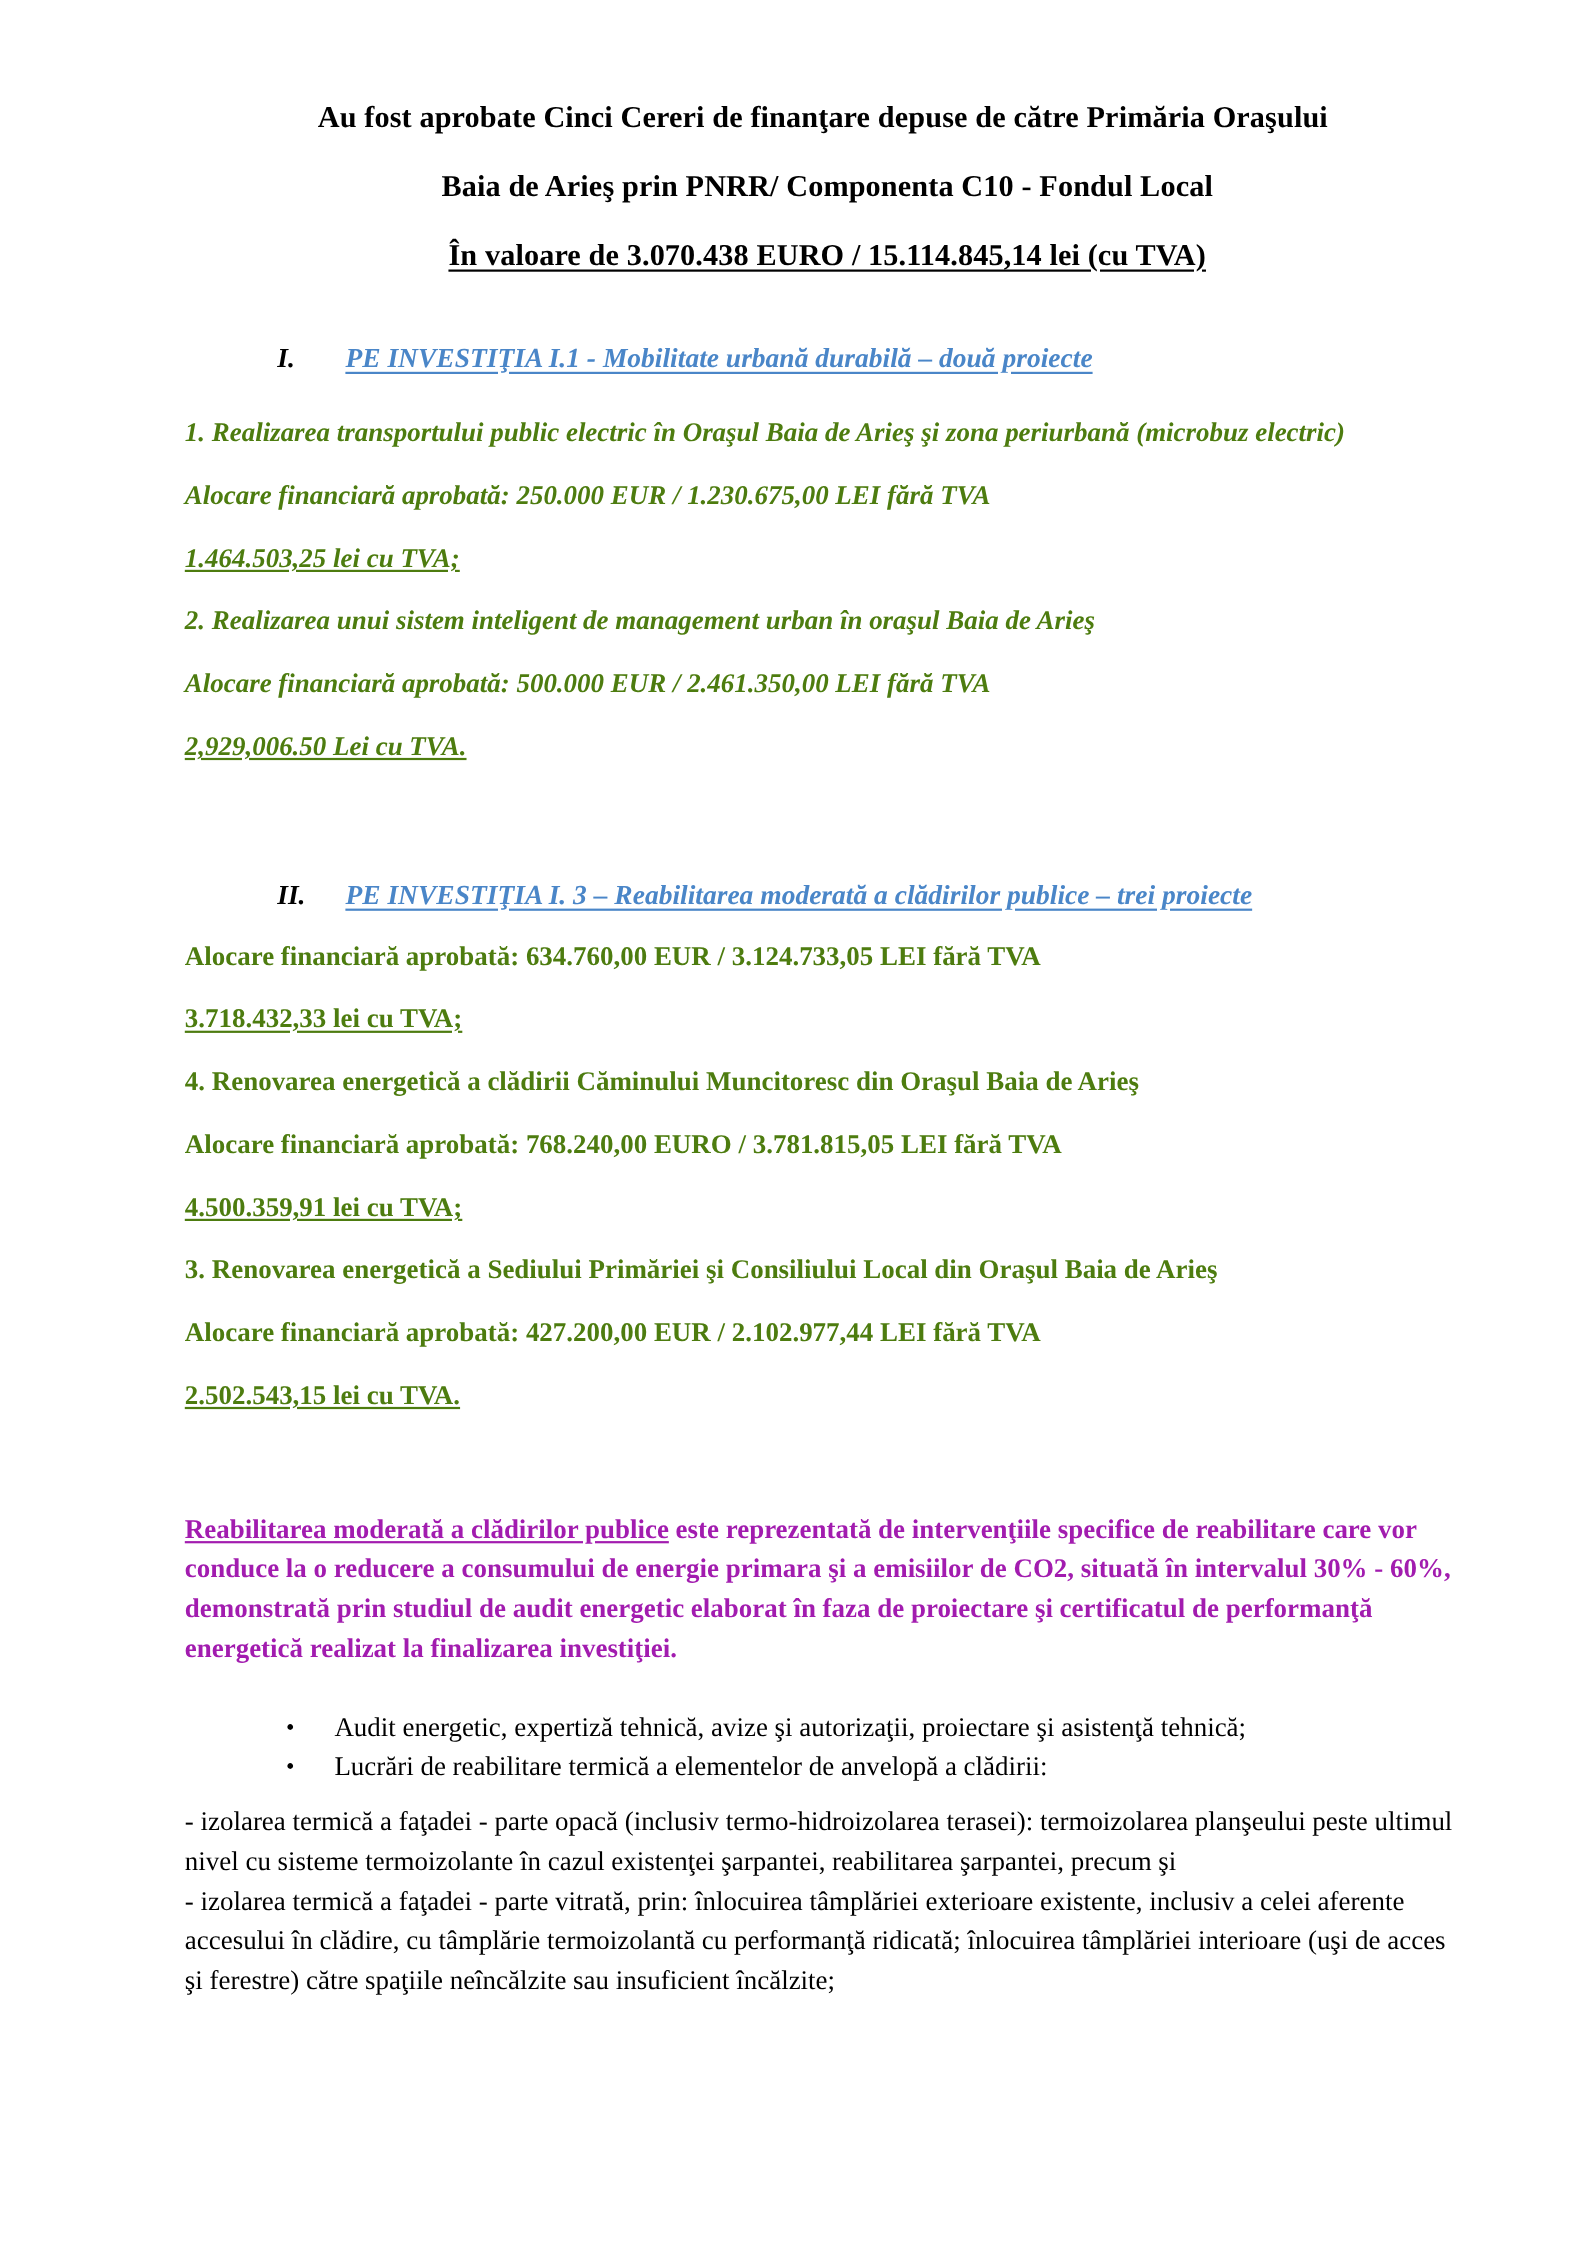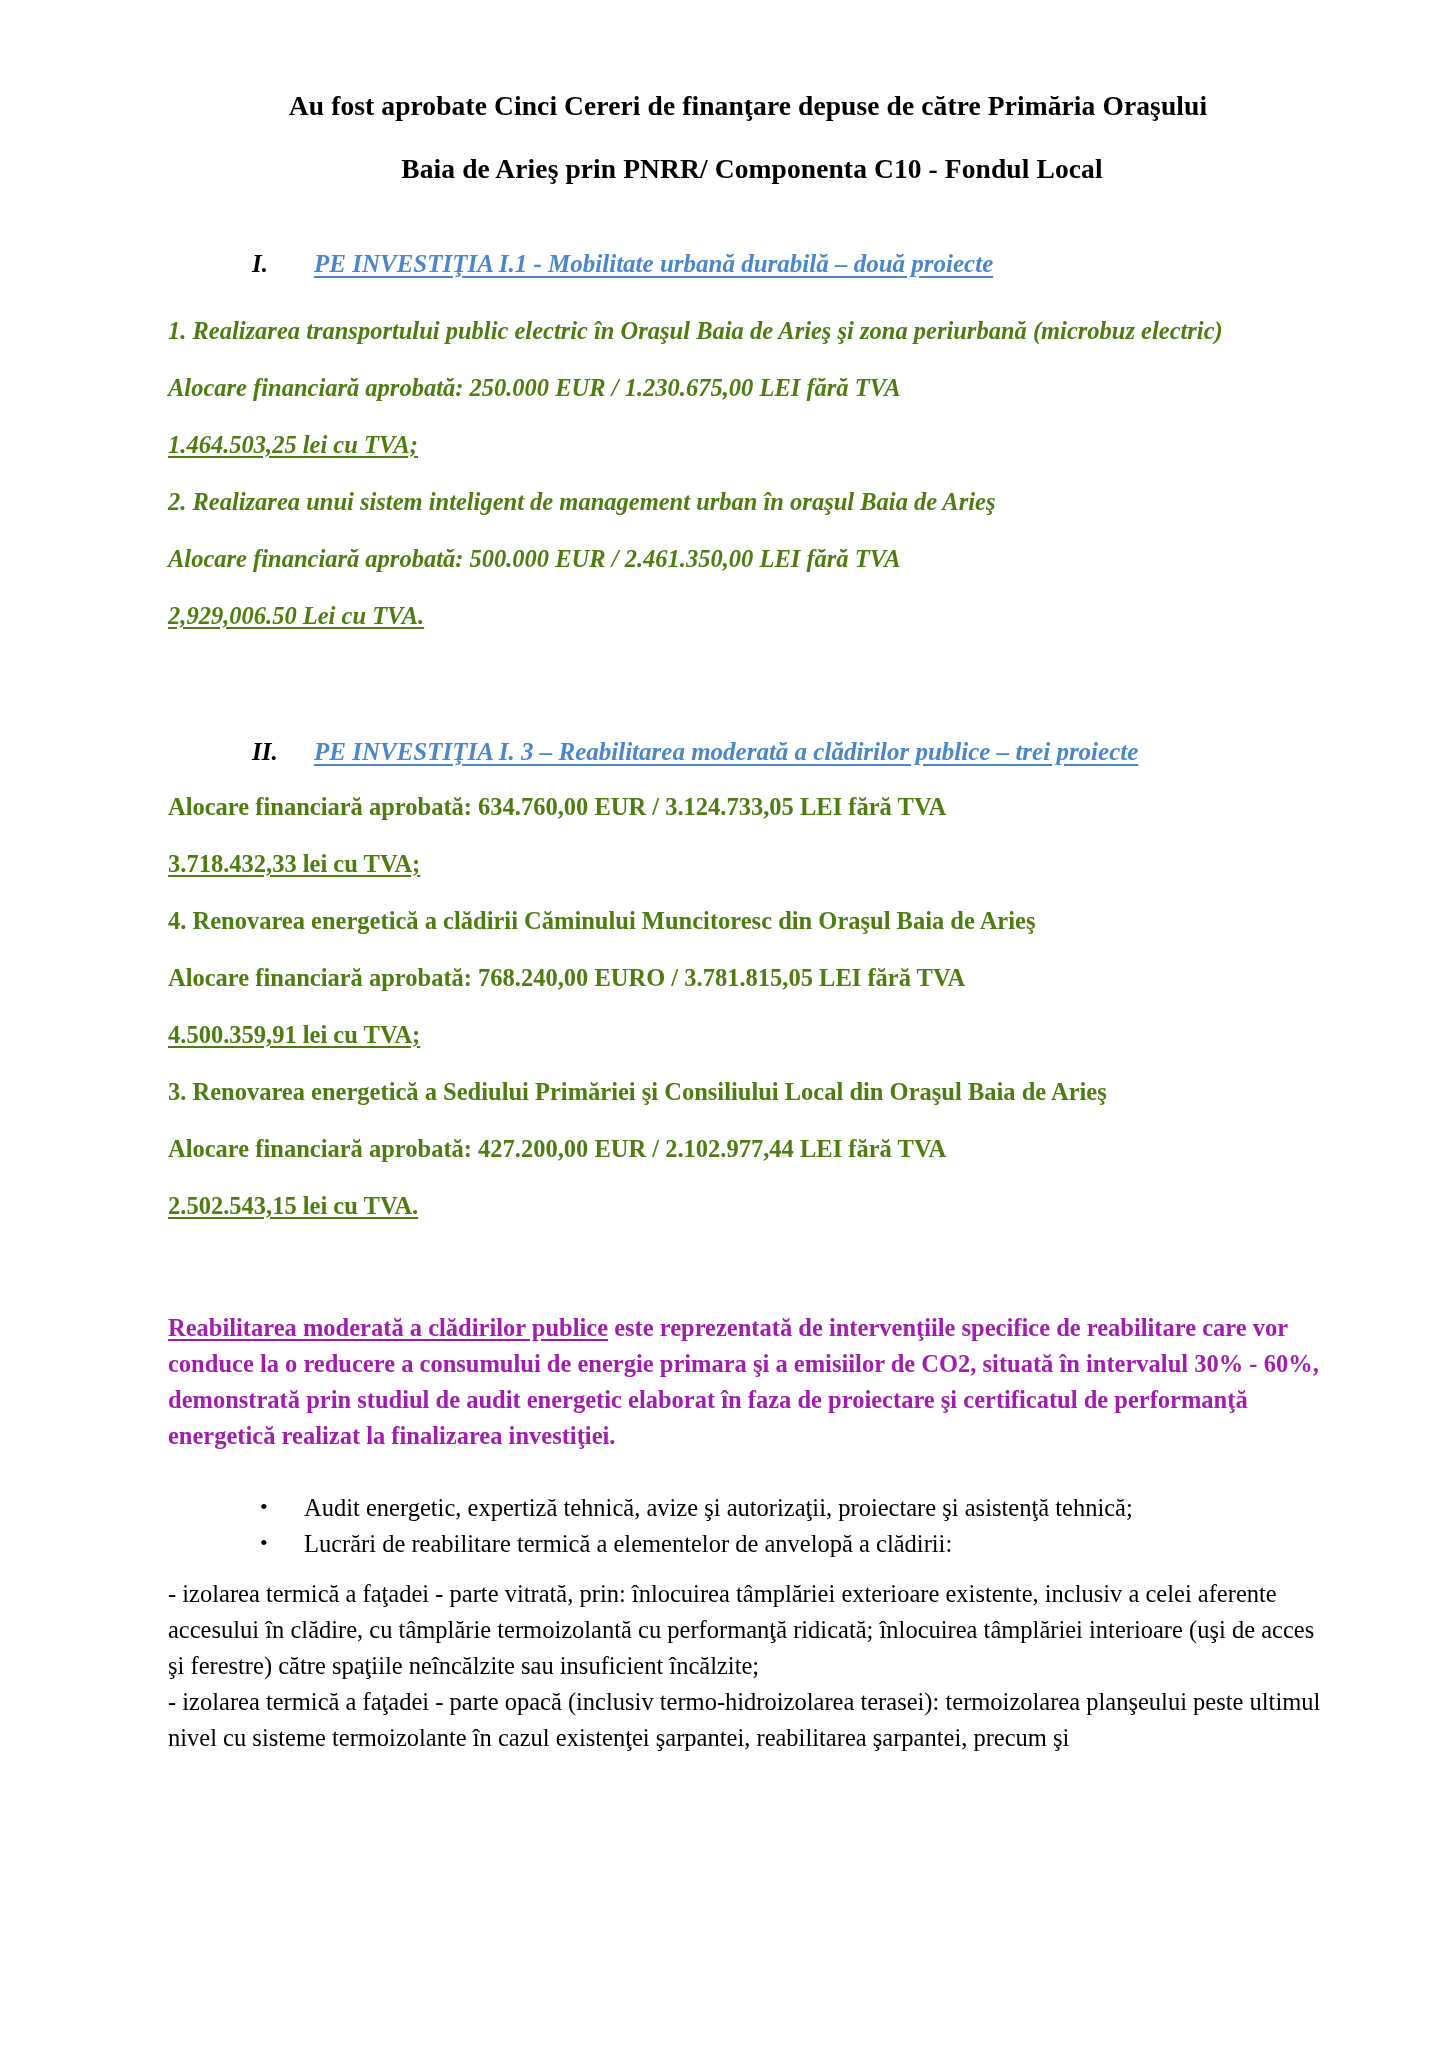--- a/index.html
+++ b/index.html
@@ -141,20 +141,21 @@
   }
 </style>
 </head>
 <body>
 
 <div class="page">
 
   <div class="title-block">
     <div class="title-line t1">Au fost aprobate Cinci Cereri de finanţare depuse  de  către Primăria Oraşului</div>
     <div class="title-line t2">Baia de Arieş prin PNRR/ Componenta C10 - Fondul Local</div>
+    <div class="title-line t3">În valoare de 3.070.438 EURO / 15.114.845,14 lei  (cu TVA)</div>
   </div>
 
   <div class="gap-after-sec1"></div>
 
   <div class="section-heading">
     <span class="section-roman">I.</span>
     <span class="section-title">PE INVESTIŢIA I.1 - Mobilitate urbană durabilă – două proiecte</span>
   </div>
 
   <div class="gap-before-sec1-body"></div>
@@ -193,16 +194,16 @@
   <p class="black-para"><span class="lead-underline">Reabilitarea moderată a clădirilor publice</span><span> este reprezentată de intervenţiile specifice de reabilitare care vor conduce la o reducere a consumului de energie primara şi a emisiilor de CO2, situată în intervalul 30% - 60%, demonstrată prin studiul de audit energetic elaborat în faza de proiectare şi certificatul de performanţă energetică realizat la finalizarea investiţiei.</span></p>
 
   <div class="para-gap"></div>
 
 
   <ul class="bullets">
     <li>Audit energetic, expertiză tehnică, avize şi autorizaţii, proiectare şi asistenţă tehnică;</li>
     <li> Lucrări de reabilitare termică a elementelor de anvelopă a clădirii:</li>
   </ul>
 
+  <p class="plain-para">-  izolarea termică a faţadei - parte opacă (inclusiv termo-hidroizolarea terasei): termoizolarea planşeului peste ultimul nivel cu sisteme termoizolante în cazul existenţei şarpantei, reabilitarea şarpantei, precum şi</p>
   <p class="plain-para">- izolarea termică a faţadei - parte vitrată, prin: înlocuirea tâmplăriei exterioare existente, inclusiv a celei aferente accesului în clădire, cu tâmplărie termoizolantă cu performanţă ridicată; înlocuirea tâmplăriei interioare (uşi de acces şi ferestre) către spaţiile neîncălzite sau insuficient încălzite;</p>
-  <p class="plain-para">-  izolarea termică a faţadei - parte opacă (inclusiv termo-hidroizolarea terasei): termoizolarea planşeului peste ultimul nivel cu sisteme termoizolante în cazul existenţei şarpantei, reabilitarea şarpantei, precum şi</p>
 
 </div>
 
 </body></html>

